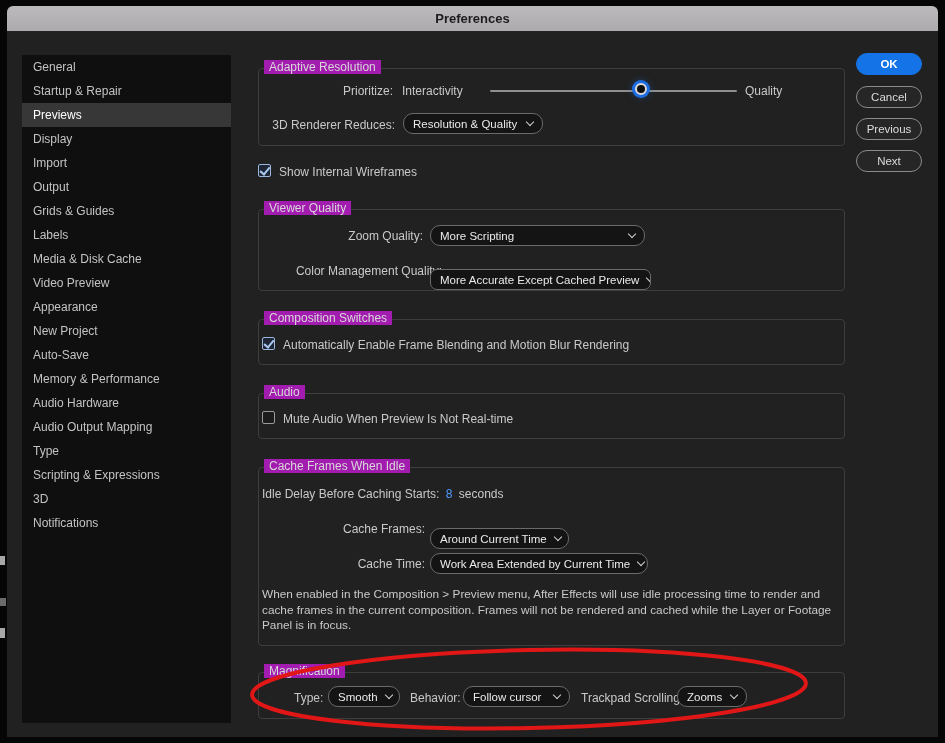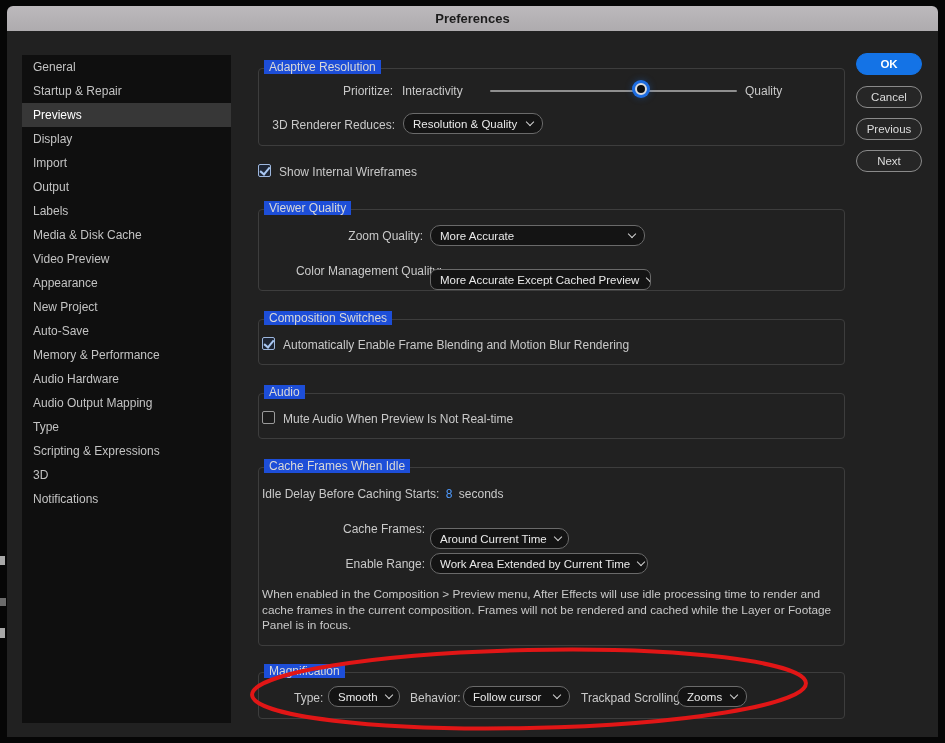--- a/index.html
+++ b/index.html
@@ -33,21 +33,21 @@
     font-size:11.5px; display:flex; align-items:center; justify-content:center;
     font-family:inherit; cursor:pointer;
   }
   .btn.secondary { background:#262626; border:1px solid #8a8a8a; color:#dcdcdc; }
   .btn.primary  { background:#1473e6; border:1px solid #1473e6; color:#ffffff; font-weight:700; }
   .groupbox {
     position:absolute; left:251px; width:587px;
     border:1px solid #3d3d3d; border-radius:4px;
   }
   .group-title {
-    position:absolute; font-size:12px; color:#d8d8d8; background:#1d4ed8;
+    position:absolute; font-size:12px; color:#d8d8d8; background:#a21caf;
     padding:0 5px; white-space:nowrap;
   }
   .lbl { position:absolute; font-size:12px; color:#c9c9c9; white-space:nowrap; }
   .lbl.r { text-align:right; }
   .dd {
     position:absolute; height:21px; background:#141414; border:1px solid #6a6a6a;
     border-radius:10px; display:flex; align-items:center; padding:0 9px; gap:8px;
     cursor:pointer; overflow:hidden;
   }
   .dd .txt { font-size:11.5px; color:#e9e9e9; white-space:nowrap; flex:1; }
@@ -111,20 +111,23 @@
         </div>
 
         <div class="side-item">
           <span>Import</span>
         </div>
 
         <div class="side-item">
           <span>Output</span>
         </div>
 
+        <div class="side-item">
+          <span>Grids &amp; Guides</span>
+        </div>
 
         <div class="side-item">
           <span>Labels</span>
         </div>
 
         <div class="side-item">
           <span>Media &amp; Disk Cache</span>
         </div>
 
         <div class="side-item">
@@ -190,21 +193,21 @@
       <span class="chev"></span>
     </div>
 
     <span class="cb checked" style="left:251px; top:133px;"></span>
     <span class="lbl" style="left:272px; top:134px;">Show Internal Wireframes</span>
 
     <div class="groupbox" style="top:178px; height:82px;"></div>
     <span class="group-title" style="left:257px; top:170px;">Viewer Quality</span>
     <span class="lbl r" style="left:251px; top:198px; width:165px;">Zoom Quality:</span>
     <div class="dd" style="left:423px; top:194px; width:215px;">
-      <span class="txt">More Accurate</span>
+      <span class="txt">More Scripting</span>
       <span class="chev"></span>
     </div>
     <span class="lbl r" style="left:251px; top:233px; width:165px;margin-left:19px;">Color Management Quality:</span>
     <div class="dd" style="left:423px; top:238px; width:221px;border-radius:7px;">
       <span class="txt">More Accurate Except Cached Preview</span>
       <span class="chev"></span>
     </div>
 
     <div class="groupbox" style="top:288px; height:46px;"></div>
     <span class="group-title" style="left:257px; top:280px;">Composition Switches</span>
@@ -221,21 +224,21 @@
     <span class="lbl" style="left:255px; top:456px;">
       <span style="margin-right: 3px;">Idle Delay Before Caching Starts:</span>
       <span class="blue" style="margin-right: 3px;">8</span>
       <span style="margin-right: 3px;">seconds</span>
     </span>
     <span class="lbl r" style="left:251px; top:491px; width:167px;">Cache Frames:</span>
     <div class="dd" style="left:423px; top:487px; width:139px;margin-top:10px;">
       <span class="txt">Around Current Time</span>
       <span class="chev"></span>
     </div>
-    <span class="lbl r" style="left:251px; top:526px; width:167px;">Enable Range:</span>
+    <span class="lbl r" style="left:251px; top:526px; width:167px;">Cache Time:</span>
     <div class="dd" style="left:423px; top:522px; width:218px;">
       <span class="txt">Work Area Extended by Current Time</span>
       <span class="chev"></span>
     </div>
     <div class="desc" style="left:255px; top:556px; width:578px;">When enabled in the Composition &gt; Preview menu, After Effects will use idle processing time to render and cache frames in the current composition. Frames will not be rendered and cached while the Layer or Footage Panel is in focus.</div>
 
     <div class="groupbox" style="top:641px; height:47px;"></div>
     <span class="group-title" style="left:257px; top:633px;">Magnification</span>
     <span class="lbl" style="left:287px; top:660px;">Type:</span>
     <div class="dd" style="left:321px; top:655px; width:72px;">

